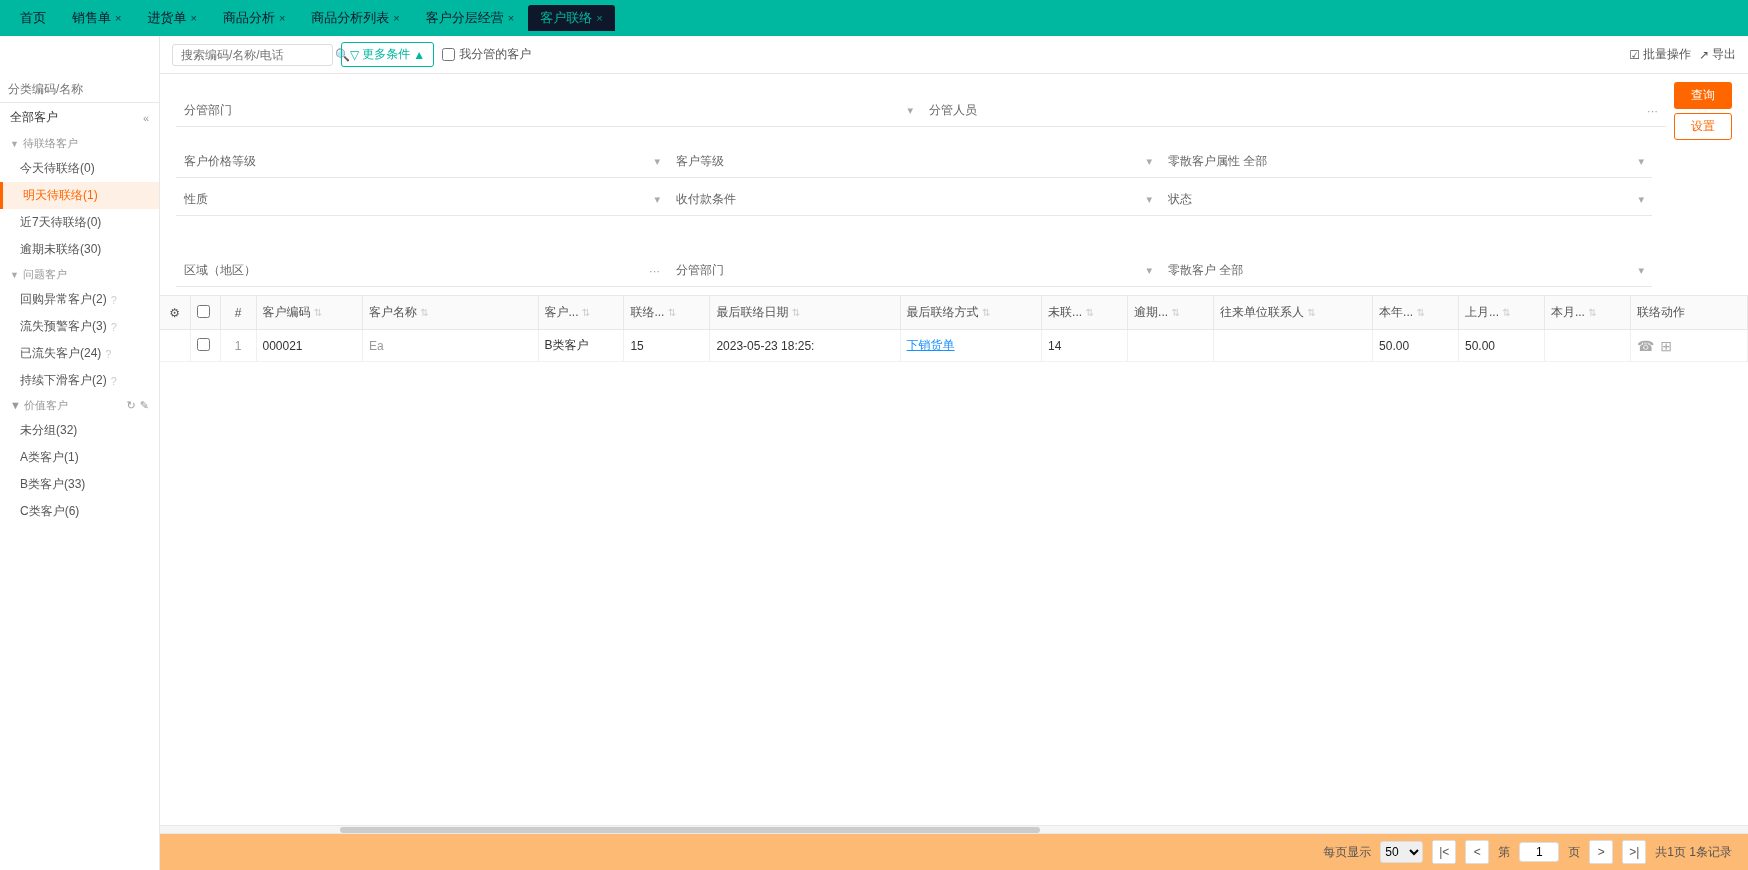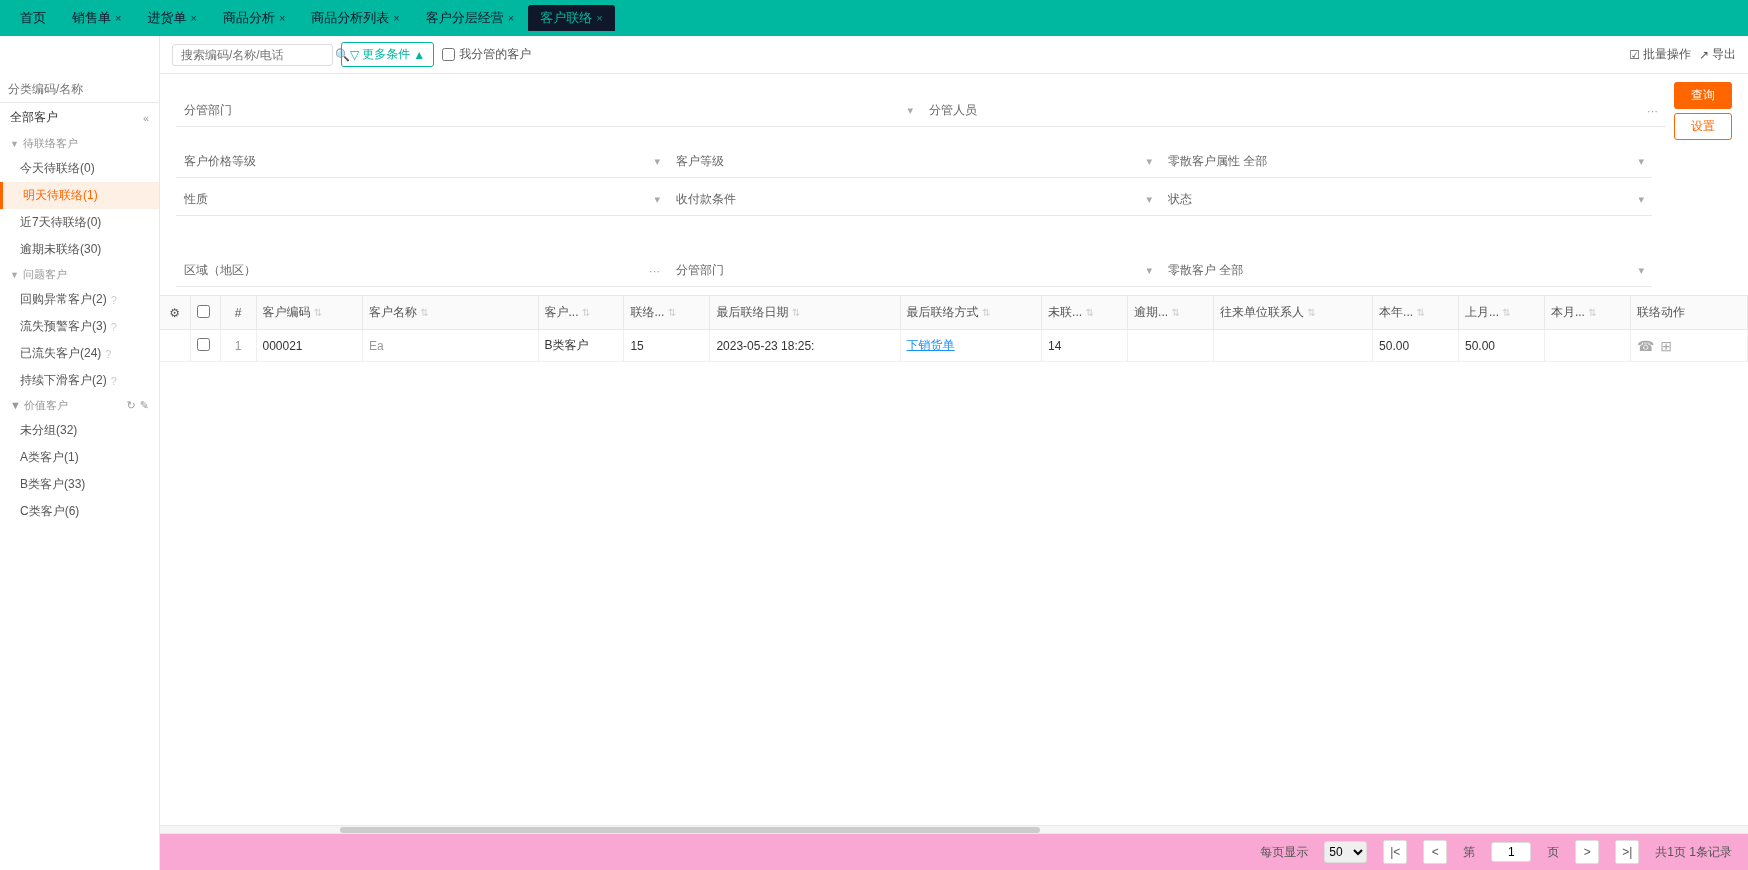--- a/index.html
+++ b/index.html
@@ -266,27 +266,27 @@
       color: #333;
       white-space: nowrap;
     }
     .link-text { color: #1890ff; cursor: pointer; text-decoration: underline; }
     .action-icons { display: flex; gap: 6px; align-items: center; }
     .action-icon { color: #aaa; cursor: pointer; font-size: 14px; }
     .gear-col { width: 30px; text-align: center; }
 
     
     .footer {
-      background: #f9a8d4;
+      background: #fdba74;
       border-top: 1px solid #e8e8e8;
       padding: 6px 16px;
       display: flex;
       align-items: center;
       justify-content: flex-end;
-      gap: 16px;
+      gap: 9px;
       font-size: 12px;
       color: #555;
     }
     .footer .per-page-label { color: #555; }
     .footer select {
       border: 1px solid #ddd;
       border-radius: 3px;
       padding: 2px 0;
       font-size: 12px;
     }

